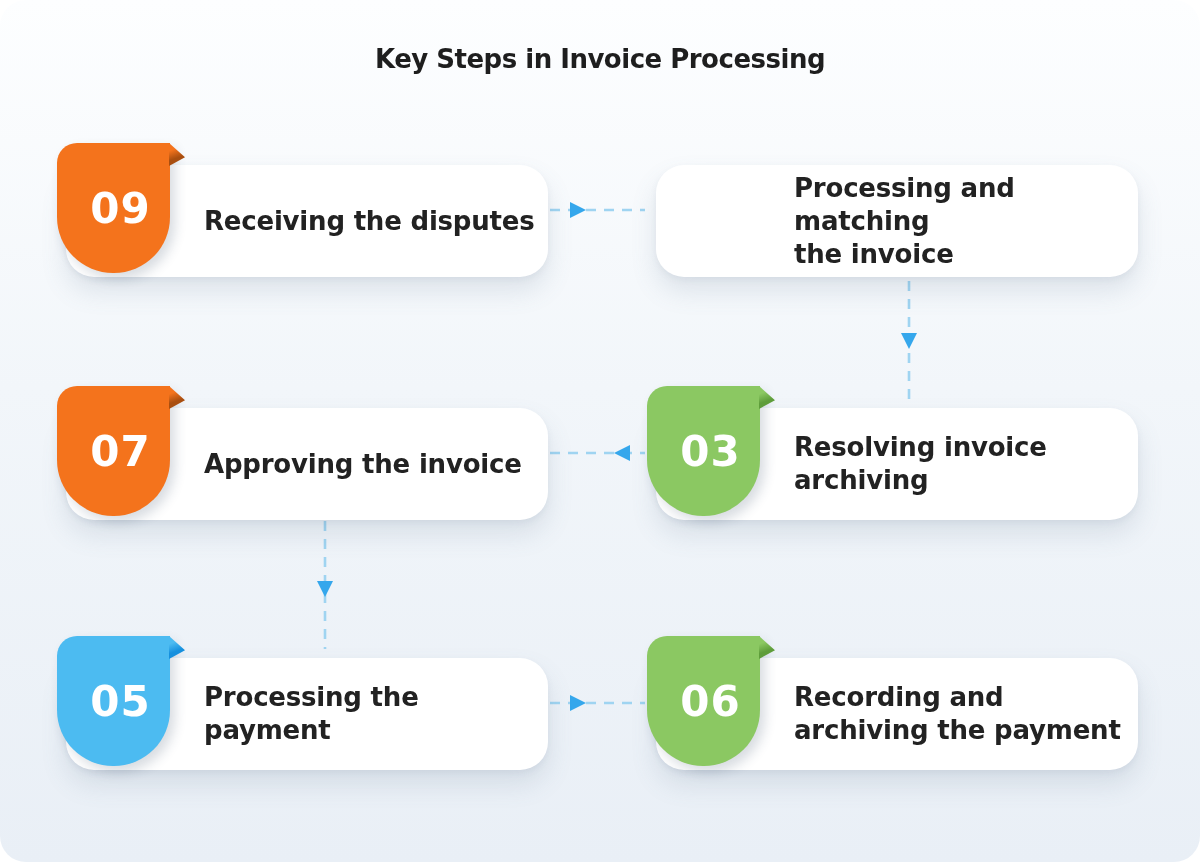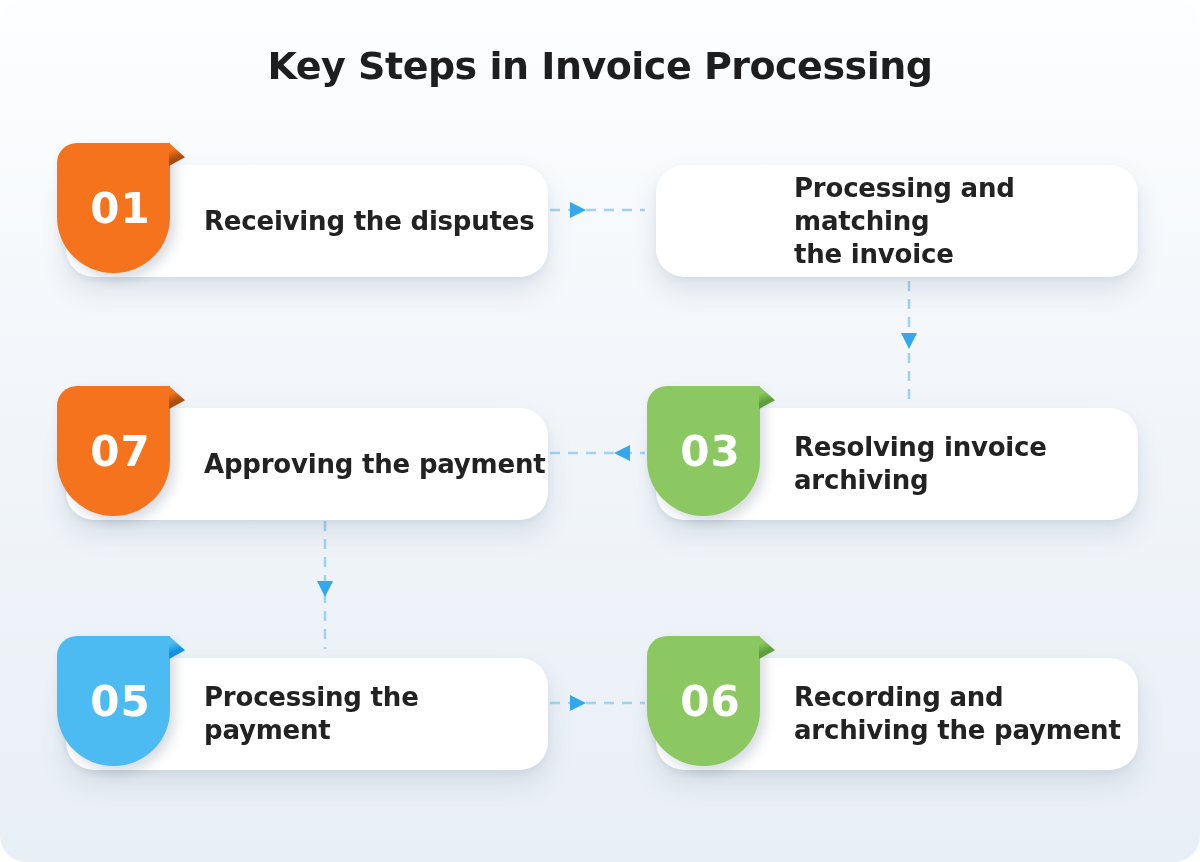--- a/index.html
+++ b/index.html
@@ -14,21 +14,21 @@
     overflow: hidden;
     background: linear-gradient(180deg, var(--bg-top) 0%, #f2f6fa 45%, var(--bg-bottom) 100%);
   }
 
   .title {
     position: absolute;
     top: 44px;
     left: 0;
     width: 100%;
     text-align: center;
-    font-size: 38px;
+    font-size: 26px;
     font-weight: 700;
     letter-spacing: -0.5px;
     color: var(--title-color);
   }
 
   
   .connectors {
     position: absolute;
     left: 0; top: 0;
     width: 1200px; height: 862px;
@@ -134,21 +134,21 @@
 
     <line class="dash-line" x1="550" y1="703" x2="645" y2="703"></line>
     <polygon class="arrow-head" points="570,695 586,703 570,711"></polygon>
   </svg>
 
   <div class="step pos-1" style="--badge: #f4731c; --fold: #a94e0f;">
     <div class="card">
       <div class="label">Receiving the disputes</div>
       <div class="badge">
         <div class="fold"></div>
-        <span class="num">01</span>
+        <span class="num">09</span>
       </div>
     </div>
   </div>
 
   <div class="step pos-2" style="--badge: #4cbbf1; --fold: #1590de;">
     <div class="card">
       <div class="label">Processing and matching
 the invoice</div>
     </div>
   </div>
@@ -159,21 +159,21 @@
 archiving</div>
       <div class="badge">
         <div class="fold"></div>
         <span class="num">03</span>
       </div>
     </div>
   </div>
 
   <div class="step pos-4" style="--badge: #f4731c; --fold: #a94e0f;">
     <div class="card">
-      <div class="label">Approving the payment</div>
+      <div class="label">Approving the invoice</div>
       <div class="badge">
         <div class="fold"></div>
         <span class="num">07</span>
       </div>
     </div>
   </div>
 
   <div class="step pos-5" style="--badge: #4cbbf1; --fold: #1590de;">
     <div class="card">
       <div class="label">Processing the

